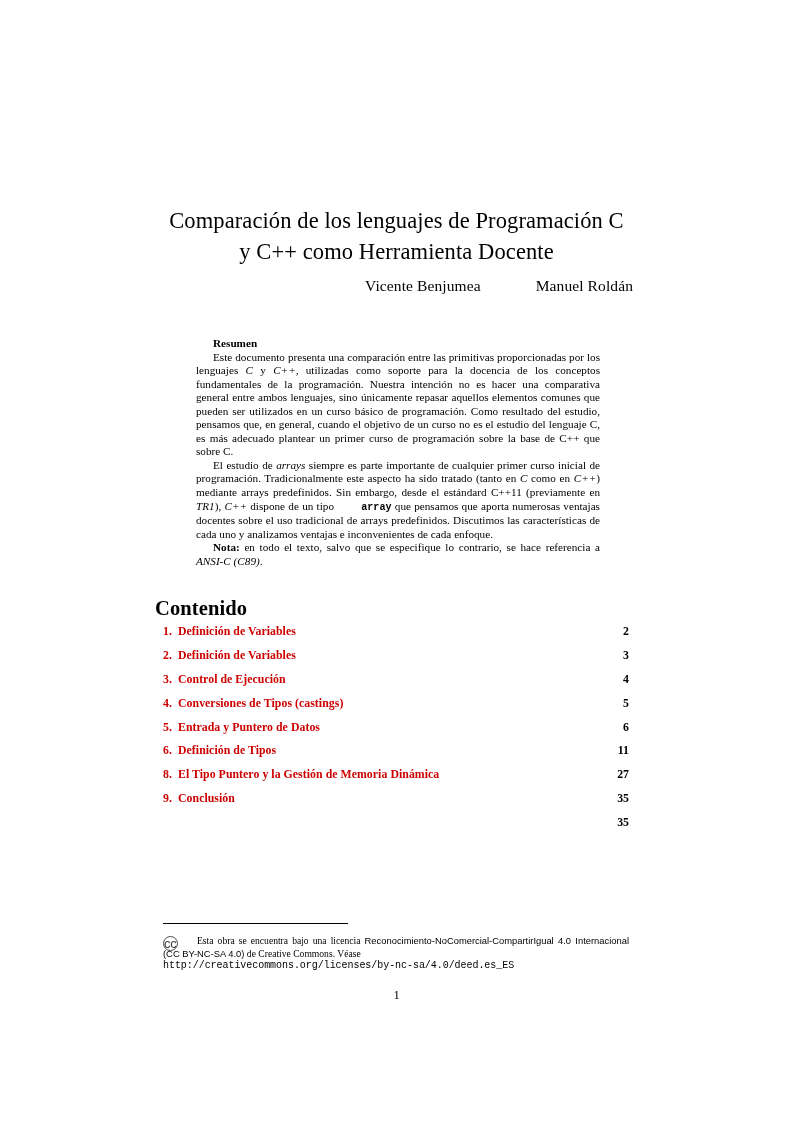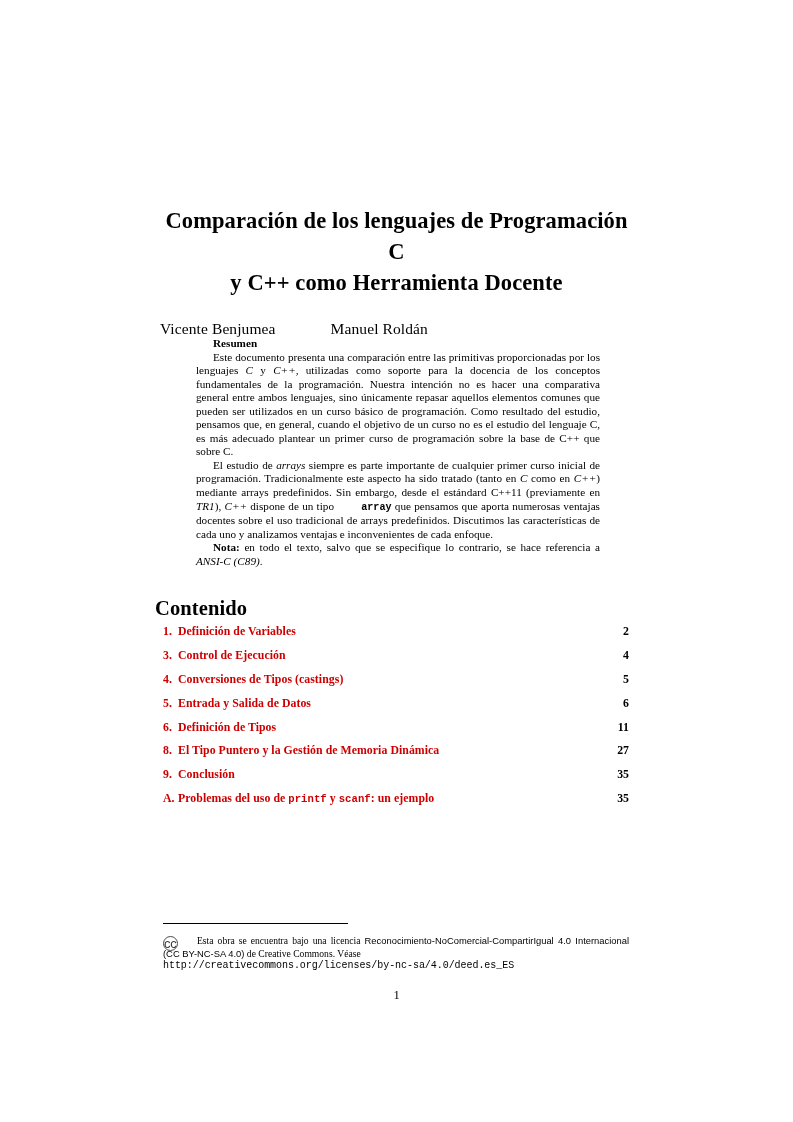--- a/index.html
+++ b/index.html
@@ -28,30 +28,30 @@
   .title-block {
     position: absolute;
     left: 160px;
     top: 205px;
     width: 473px;
     text-align: center;
   }
   .doc-title {
     font-size: 22.5px;
     line-height: 31px;
-    font-weight: bold;
+    font-weight: normal;
     letter-spacing: 0.1px;
     margin: 0;
   }
   .authors {
-    margin-top: 22px;
+    margin-top: 10px;
     font-size: 15.5px;
     letter-spacing: 0.1px;
     display: flex;
-    justify-content: flex-start;
+    justify-content: flex-end;
     gap: 55px;
   }
   .author { white-space: nowrap; }
 
   
   .abstract {
     position: absolute;
     left: 196px;
     top: 337px;
     width: 404px;
@@ -225,54 +225,57 @@
 
   <h2 class="toc-heading">Contenido</h2>
 
   <nav class="toc">
 
     <div class="toc-row">
       <span class="toc-label"><span class="toc-num">1.</span><span>Definición de Variables</span></span>
       <span class="toc-page">2</span>
     </div>
 
+    <div class="toc-row">
+      <span class="toc-label"><span class="toc-num">2.</span><span>Definición de Variables</span></span>
+      <span class="toc-page">3</span>
+    </div>
 
     <div class="toc-row">
       <span class="toc-label"><span class="toc-num">3.</span><span>Control de Ejecución</span></span>
       <span class="toc-page">4</span>
     </div>
 
     <div class="toc-row">
       <span class="toc-label"><span class="toc-num">4.</span><span>Conversiones de Tipos (castings)</span></span>
       <span class="toc-page">5</span>
     </div>
 
     <div class="toc-row">
-      <span class="toc-label"><span class="toc-num">5.</span><span>Entrada y Salida de Datos</span></span>
+      <span class="toc-label"><span class="toc-num">5.</span><span>Entrada y Puntero de Datos</span></span>
       <span class="toc-page">6</span>
     </div>
 
     <div class="toc-row">
       <span class="toc-label"><span class="toc-num">6.</span><span>Definición de Tipos</span></span>
       <span class="toc-page">11</span>
     </div>
 
 
     <div class="toc-row">
       <span class="toc-label"><span class="toc-num">8.</span><span>El Tipo Puntero y la Gestión de Memoria Dinámica</span></span>
       <span class="toc-page">27</span>
     </div>
 
     <div class="toc-row">
       <span class="toc-label"><span class="toc-num">9.</span><span>Conclusión</span></span>
       <span class="toc-page">35</span>
     </div>
 
     <div class="toc-row">
-      <span class="toc-label"><span class="toc-num">A.</span><span>Problemas del uso de </span><span class="tt">printf</span><span> y </span><span class="tt">scanf</span><span>: un ejemplo</span></span>
       <span class="toc-page">35</span>
     </div>
 
   </nav>
 
   <div class="footnote">
     <div class="footnote-rule"></div>
     <div class="cc-badge">cc</div>
     <p class="footnote-text"><span class="lead-pad"></span><span>Esta obra se encuentra bajo una licencia </span><span class="sans">Reconocimiento-NoComercial-CompartirIgual 4.0 Internacional (CC BY-NC-SA 4.0)</span><span> de Creative Commons. Véase</span><span class="footnote-url">http://creativecommons.org/licenses/by-nc-sa/4.0/deed.es_ES</span></p>
   </div>

